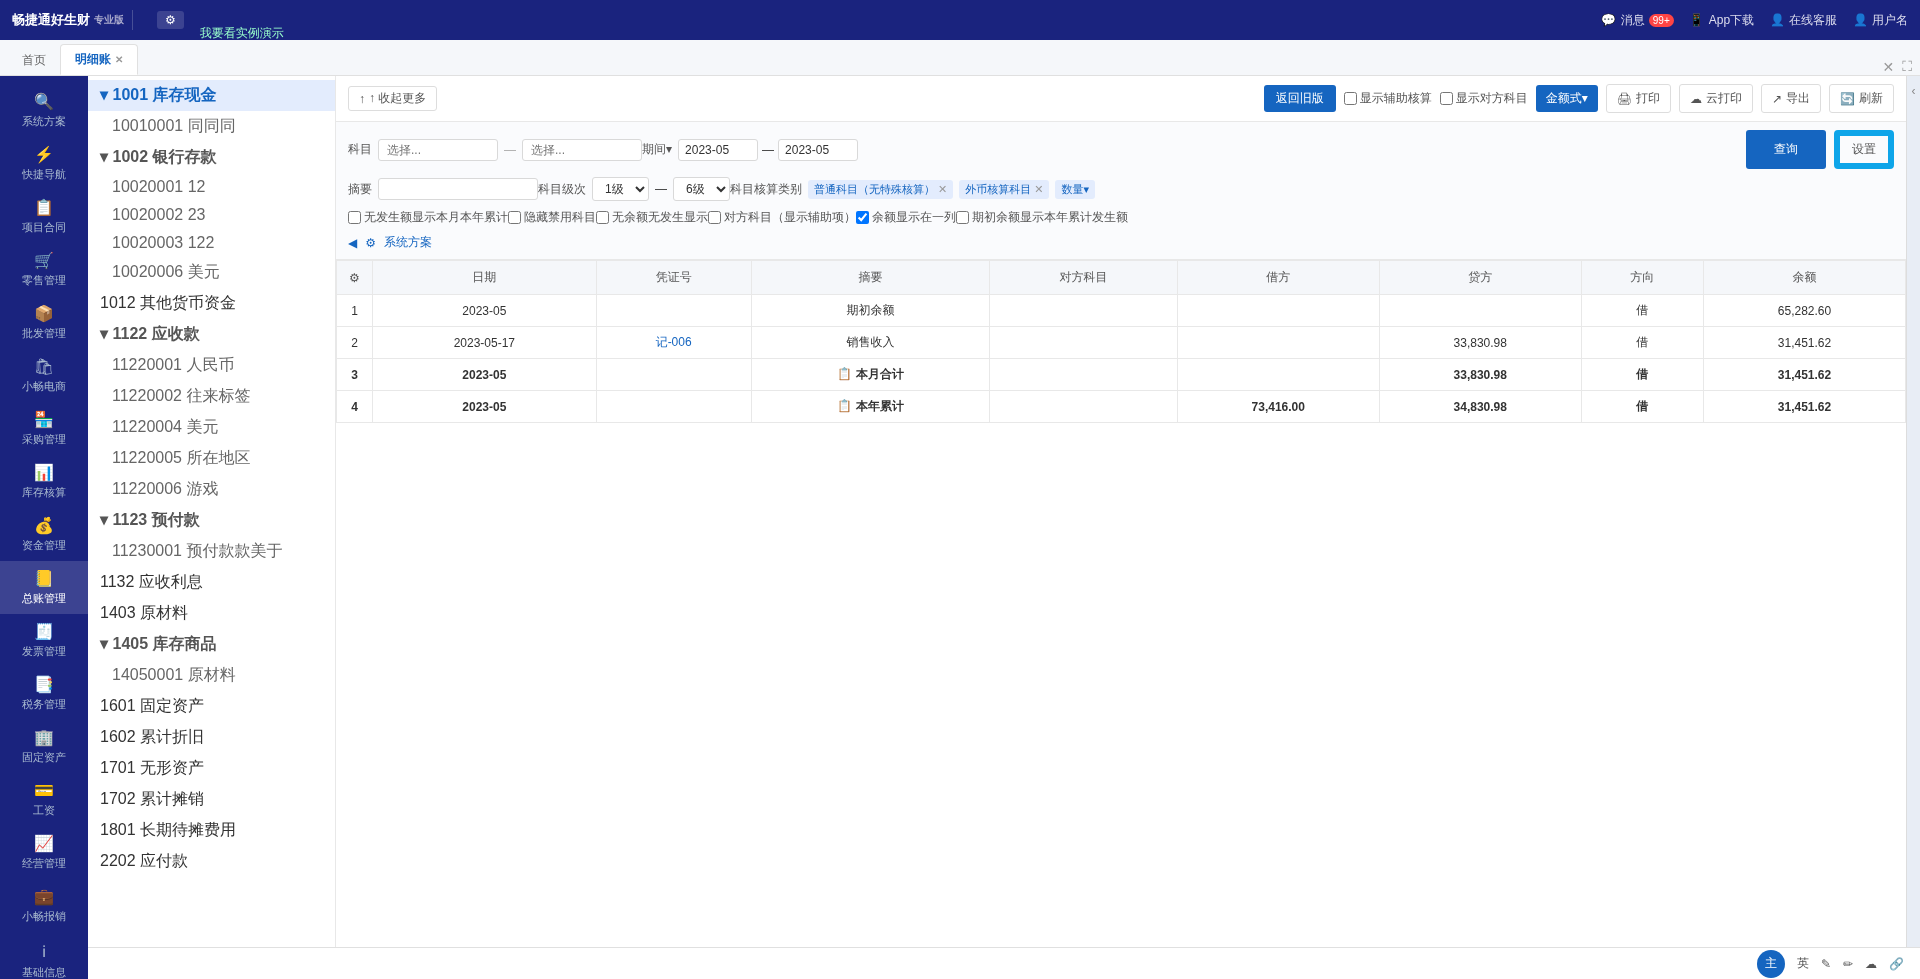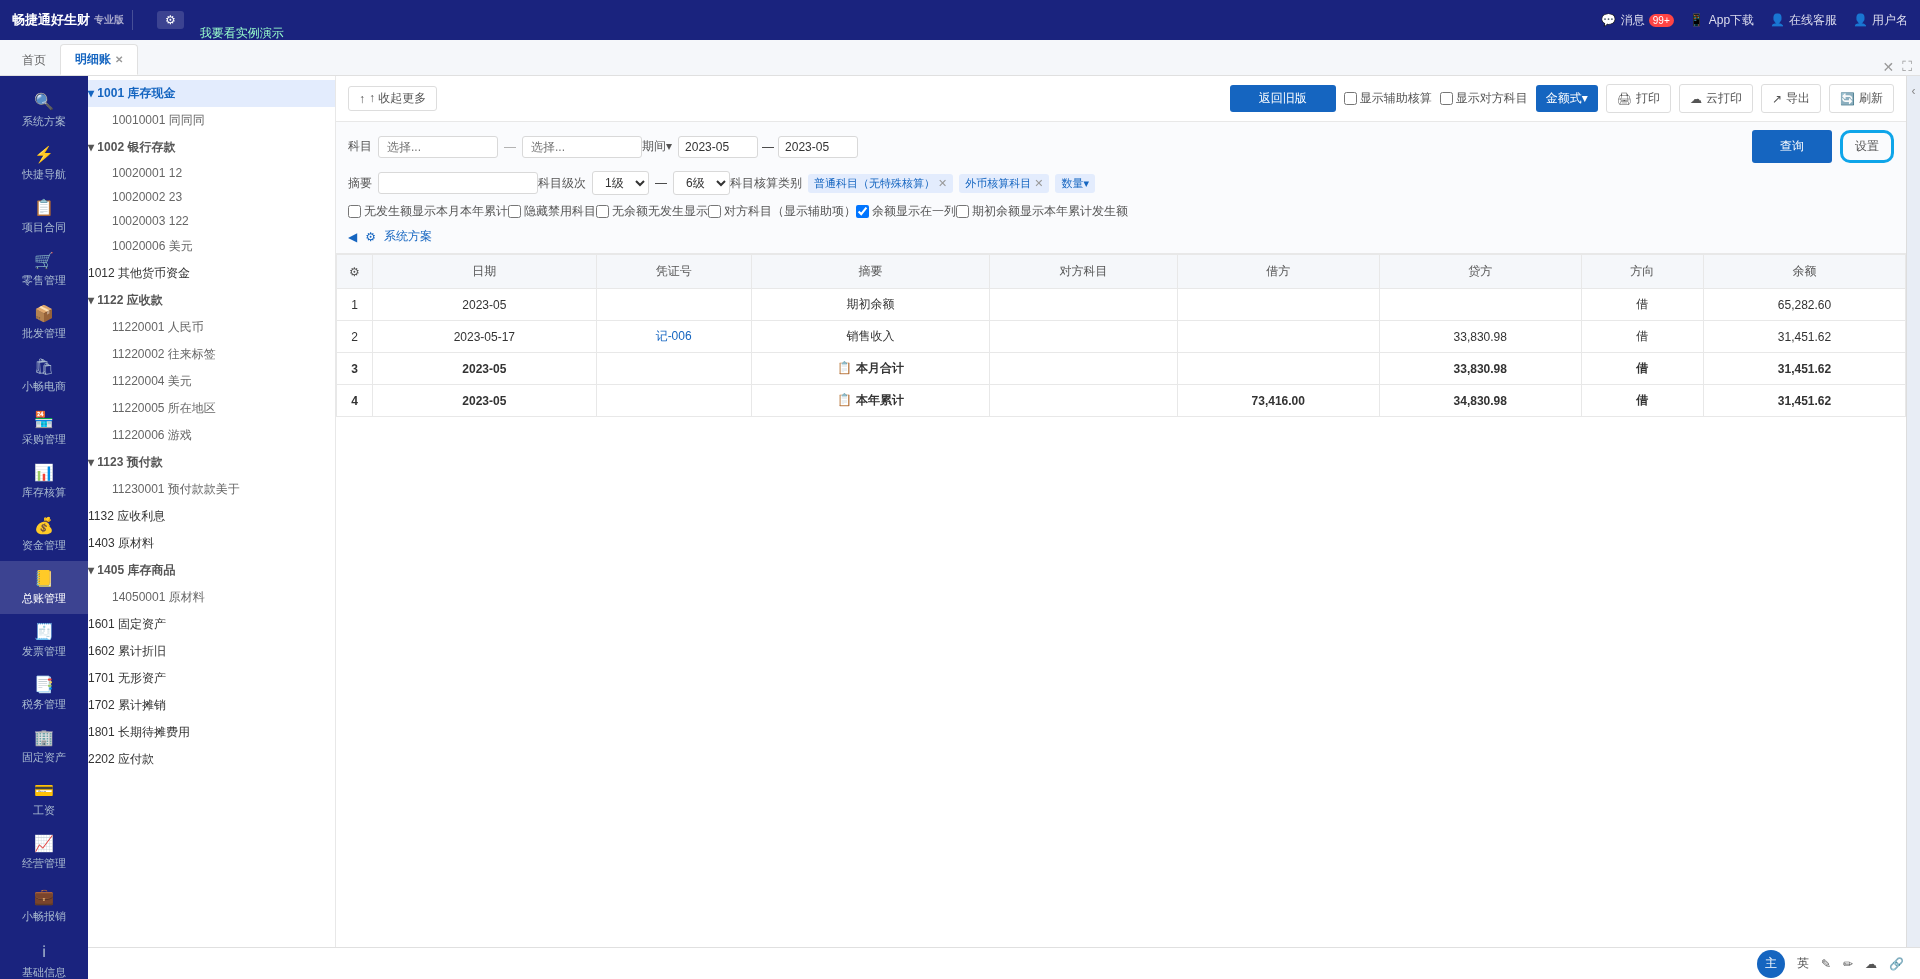--- a/index.html
+++ b/index.html
@@ -31,52 +31,52 @@
     .sidebar-item.active { background: rgba(255,255,255,0.15); color: #fff; }
     .sidebar-item .icon { font-size: 16px; }
 
     
     .left-panel { width: 248px; background: #fff; border-right: 1px solid #e8e8e8; display: flex; flex-direction: column; flex-shrink: 0; }
     .left-panel-header { padding: 8px 10px; display: flex; align-items: center; justify-content: space-between; border-bottom: 1px solid #eee; }
     .selected-account { display: flex; align-items: center; gap: 6px; background: #e8edf8; border-radius: 16px; padding: 3px 10px; font-size: 12px; color: #1565c0; cursor: pointer; }
     .selected-account .arrow { color: #1565c0; font-size: 14px; }
     .tree-actions { display: flex; gap: 6px; color: #888; font-size: 14px; }
     .account-tree { flex: 1; overflow-y: auto; padding: 4px 0; }
-    .tree-item { padding: 5px 0; cursor: pointer; font-size: 12px; color: #333; white-space: nowrap; overflow: hidden; text-overflow: ellipsis; }
+    .tree-item { padding: 5px 12px; cursor: pointer; font-size: 16px; color: #333; white-space: nowrap; overflow: hidden; text-overflow: ellipsis; }
     .tree-item.selected { background: #e3ecfd; color: #1565c0; font-weight: bold; }
     .tree-item.group { font-weight: bold; color: #555; }
     .tree-item.child { padding-left: 24px; color: #666; }
     .left-panel-bottom { height: 12px; background: #f5f7fa; border-top: 1px solid #eee; display: flex; align-items: center; justify-content: center; }
     .scroll-bar-h { height: 8px; background: #e0e0e0; border-radius: 4px; width: calc(100% - 8px); margin: 2px 4px; }
 
     
     .content-area { flex: 1; display: flex; flex-direction: column; overflow: hidden; background: #fff; }
 
     
     .toolbar { padding: 8px 12px; display: flex; align-items: center; gap: 8px; border-bottom: 1px solid #e8e8e8; background: #fff; flex-wrap: wrap; }
     .toolbar-left { display: flex; align-items: center; gap: 6px; }
     .btn-filter-more { background: none; border: 1px solid #ddd; border-radius: 3px; padding: 3px 10px; font-size: 12px; cursor: pointer; color: #555; display: flex; align-items: center; gap: 4px; }
     .toolbar-right { margin-left: auto; display: flex; align-items: center; gap: 8px; }
-    .btn-back { background: #1565c0; color: #fff; border: none; border-radius: 3px; padding: 5px 29px; font-size: 12px; cursor: pointer; }
+    .btn-back { background: #1565c0; color: #fff; border: none; border-radius: 3px; padding: 5px 12px; font-size: 12px; cursor: pointer; }
     .btn-outline { background: none; border: 1px solid #ddd; border-radius: 3px; padding: 5px 10px; font-size: 12px; cursor: pointer; color: #555; display: flex; align-items: center; gap: 4px; }
     .btn-amount-mode { background: #1565c0; color: #fff; border: none; border-radius: 3px; padding: 5px 10px; font-size: 12px; cursor: pointer; display: flex; align-items: center; gap: 4px; }
     .checkbox-label { display: flex; align-items: center; gap: 3px; font-size: 12px; color: #555; cursor: pointer; }
 
     
     .filter-panel { padding: 8px 12px; background: #fafbfd; border-bottom: 1px solid #e8e8e8; }
     .filter-row { display: flex; align-items: center; margin-bottom: 8px; flex-wrap: wrap; }
     .filter-row:last-child { margin-bottom: 0; }
     .filter-item { display: flex; align-items: center; gap: 6px; font-size: 12px; }
     .filter-label { color: #555; white-space: nowrap; }
     .filter-input { border: 1px solid #d9d9d9; border-radius: 3px; padding: 3px 8px; font-size: 12px; color: #333; width: 120px; background: #fff; }
     .filter-select { border: 1px solid #d9d9d9; border-radius: 3px; padding: 3px 8px; font-size: 12px; color: #333; background: #fff; cursor: pointer; }
     .filter-date { display: flex; align-items: center; gap: 4px; }
     .filter-date input { width: 90px; border: 1px solid #d9d9d9; border-radius: 3px; padding: 3px 6px; font-size: 12px; }
     .btn-query { background: #1565c0; color: #fff; border: none; border-radius: 3px; padding: 5px 28px; font-size: 12px; cursor: pointer; }
-    .btn-setting { background: none; border: 3px solid #0ea5e9; border-radius: 10px; padding: 5px 12px; font-size: 12px; cursor: pointer; color: #555; }
+    .btn-setting { background: none; border: 6px solid #0ea5e9; border-radius: 4px; padding: 5px 12px; font-size: 12px; cursor: pointer; color: #555; }
     .filter-tag { background: #e3ecfd; color: #1565c0; border-radius: 3px; padding: 2px 6px; font-size: 11px; display: inline-flex; align-items: center; gap: 3px; }
     .filter-tag .x { cursor: pointer; color: #999; }
 
     
     .table-wrapper { flex: 1; overflow-y: auto; overflow-x: auto; }
     table { width: 100%; border-collapse: collapse; font-size: 12px; }
     table thead th { background: #f5f7fa; border: 1px solid #e8e8e8; padding: 8px 10px; text-align: center; font-weight: normal; color: #555; white-space: nowrap; }
     table tbody td { border: 1px solid #e8e8e8; padding: 7px 10px; text-align: center; color: #333; }
     table tbody tr.bold-row td { font-weight: bold; }
     .link-text { color: #1565c0; text-decoration: none; cursor: pointer; }

